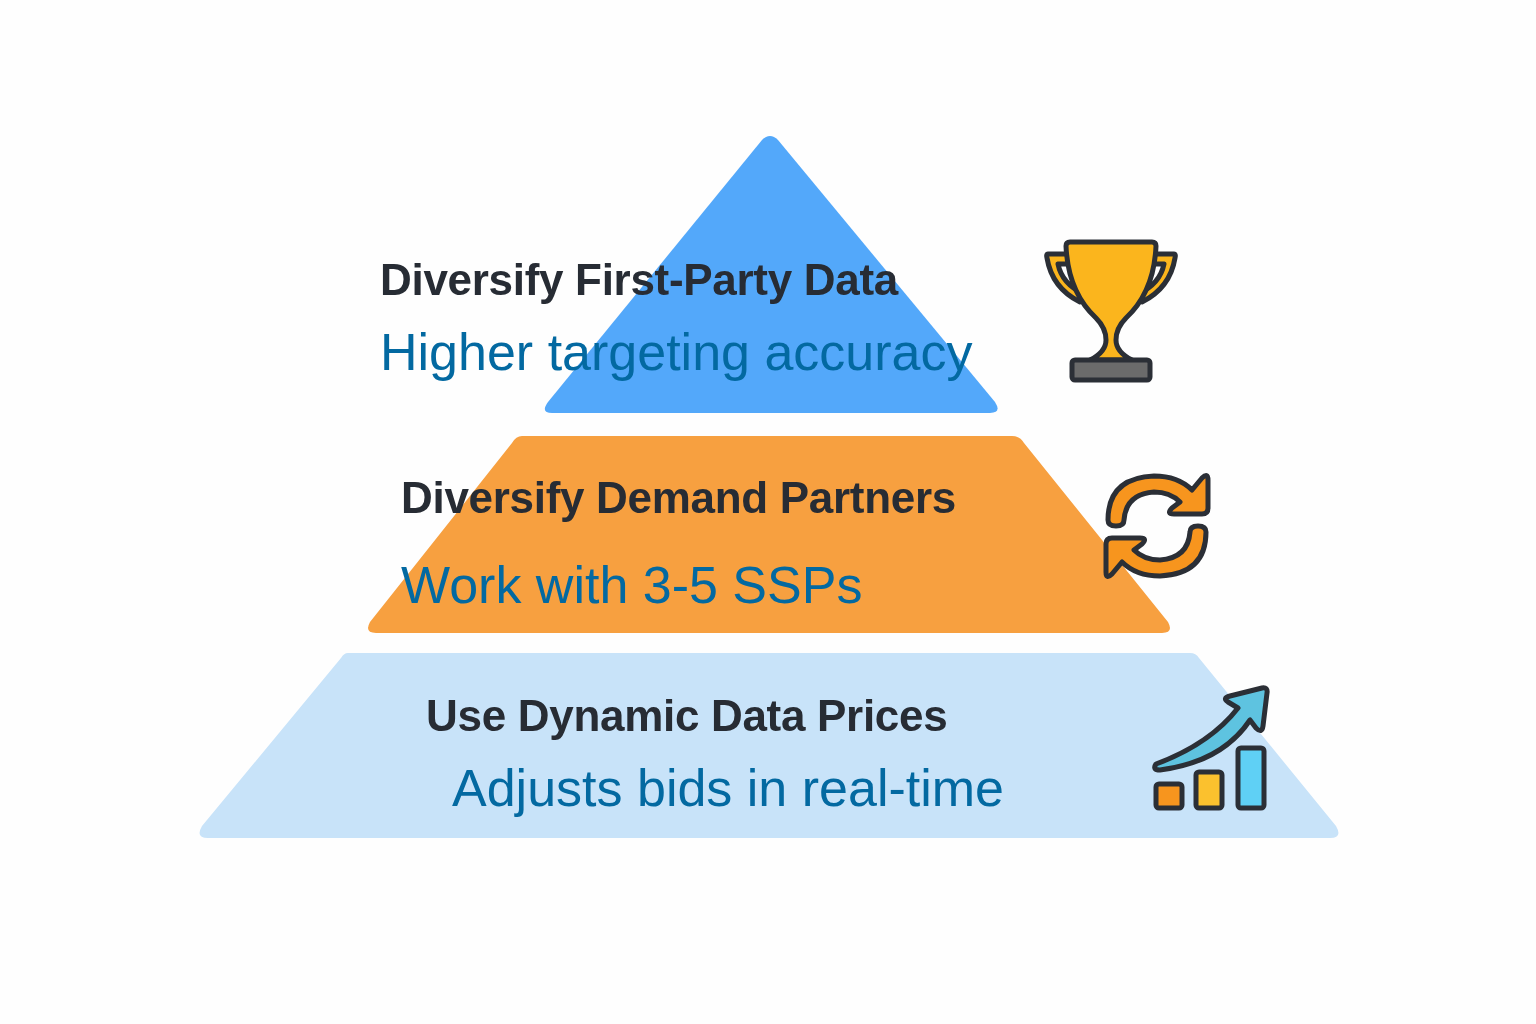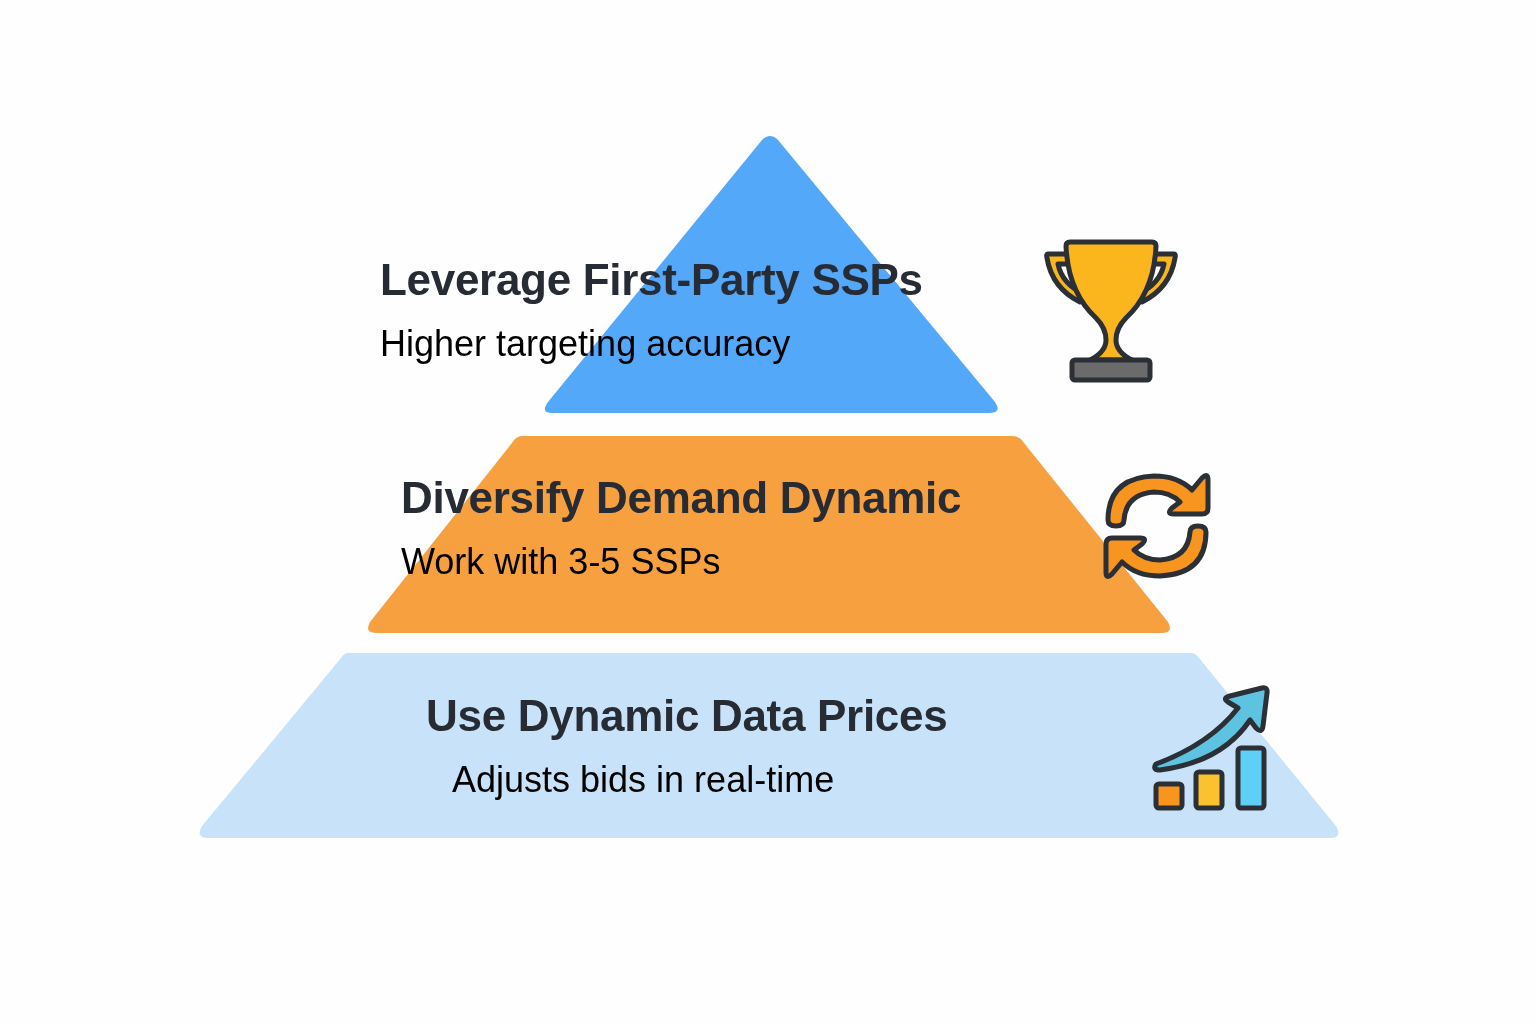--- a/index.html
+++ b/index.html
@@ -4,43 +4,43 @@
   <style>
     html, body { margin: 0; padding: 0; }
     body {
       width: 1536px; height: 1024px; overflow: hidden;
       background: #fefefe; position: relative;
       font-family: "Liberation Sans", "DejaVu Sans", sans-serif;
     }
     .shapes { position: absolute; left: 0; top: 0; width: 1536px; height: 1024px; }
     .tier-text { position: absolute; color: #272c34; }
     .tier-title { font-weight: bold; font-size: 44px; letter-spacing: -0.3px; white-space: nowrap; line-height: 1; }
-    .tier-sub { font-size: 36px; white-space: nowrap; line-height: 1; margin-top: 22px; color: #000000; }
+    .tier-sub { font-size: 52px; white-space: nowrap; line-height: 1; margin-top: 22px; color: #0369a1; }
     .icon { position: absolute; }
   </style>
 </head>
 <body>
 
 <svg class="shapes" viewBox="0 0 1536 1024" xmlns="http://www.w3.org/2000/svg">
 
   <path d="M762,140 Q770,132 778,140 L995,402 Q1002,413 990,413 L552,413 Q540,413 548,402 Z" fill="#53a8fa"></path>
 
   <path d="M522,436 L1012,436 Q1020,436 1024,443 L1168,622 Q1174,633 1162,633 L376,633 Q364,633 370,622 L512,443 Q516,436 522,436 Z" fill="#f7a040"></path>
 
   <path d="M348,653 L1190,653 Q1196,653 1199,658 L1336,826 Q1343,838 1330,838 L208,838 Q195,838 202,826 L341,658 Q344,653 348,653 Z" fill="#c8e3f9"></path>
 </svg>
 
 <div class="tier-text" style="left:380px; top:258px;">
-  <div class="tier-title">Leverage First-Party SSPs</div>
+  <div class="tier-title">Diversify First-Party Data</div>
   <div class="tier-sub" style="margin-top:24px;">Higher targeting accuracy</div>
 </div>
 
 <div class="tier-text" style="left:401px; top:476px;">
-  <div class="tier-title">Diversify Demand Dynamic</div>
-  <div class="tier-sub" style="margin-top:24px;">Work with 3-5 SSPs</div>
+  <div class="tier-title">Diversify Demand Partners</div>
+  <div class="tier-sub" style="margin-top:39px;">Work with 3-5 SSPs</div>
 </div>
 
 <div class="tier-text" style="left:426px; top:694px;">
   <div class="tier-title">Use Dynamic Data Prices</div>
   <div class="tier-sub" style="margin-top:24px;margin-left:26px;">Adjusts bids in real-time</div>
 </div>
 
 <svg class="icon" style="left:1044px; top:236px;" width="134" height="148" viewBox="0 0 134 148" xmlns="http://www.w3.org/2000/svg">
   <g stroke="#2b2f36" stroke-width="5" stroke-linejoin="round" fill="#fbb51d">
     <path d="M30,18 L4,18 Q2,18 3,22 Q8,52 36,66 L40,58 Q18,48 14,28 L32,28 Z"></path>

